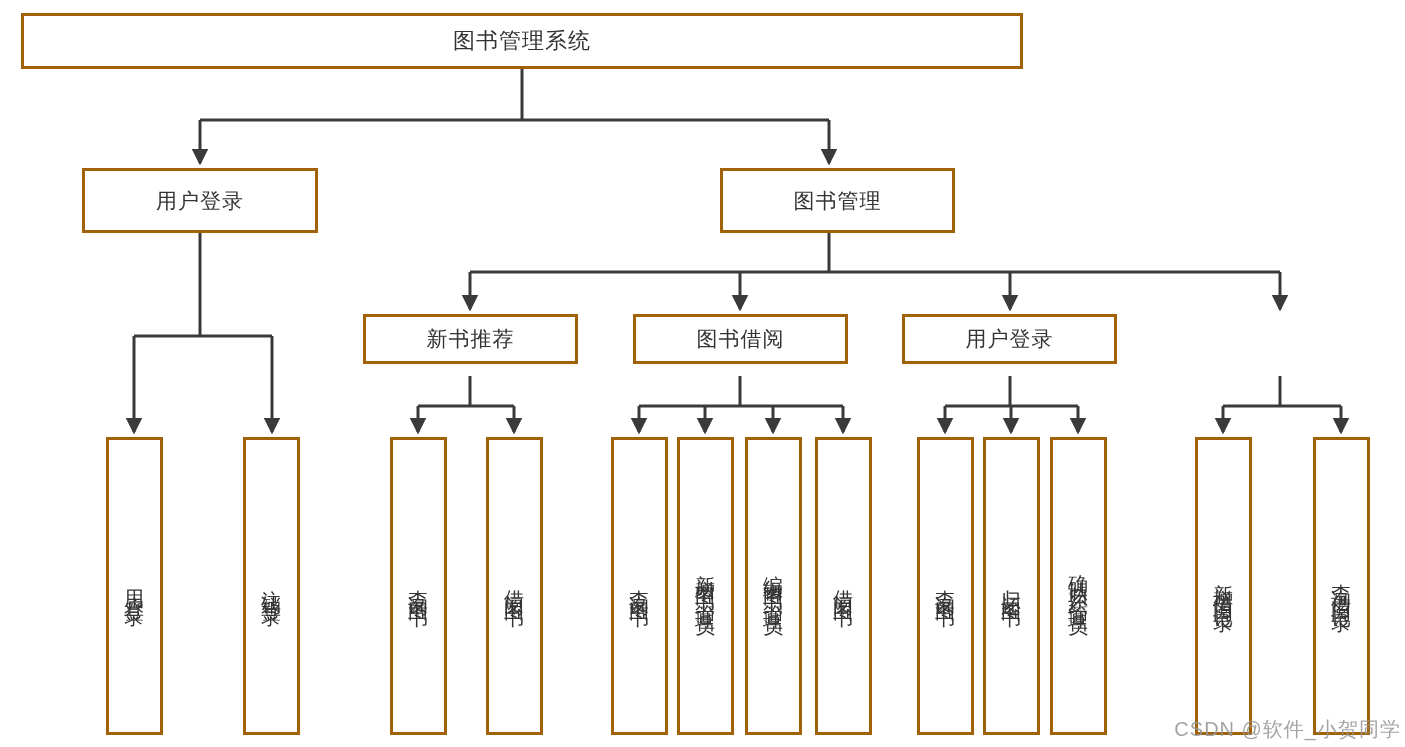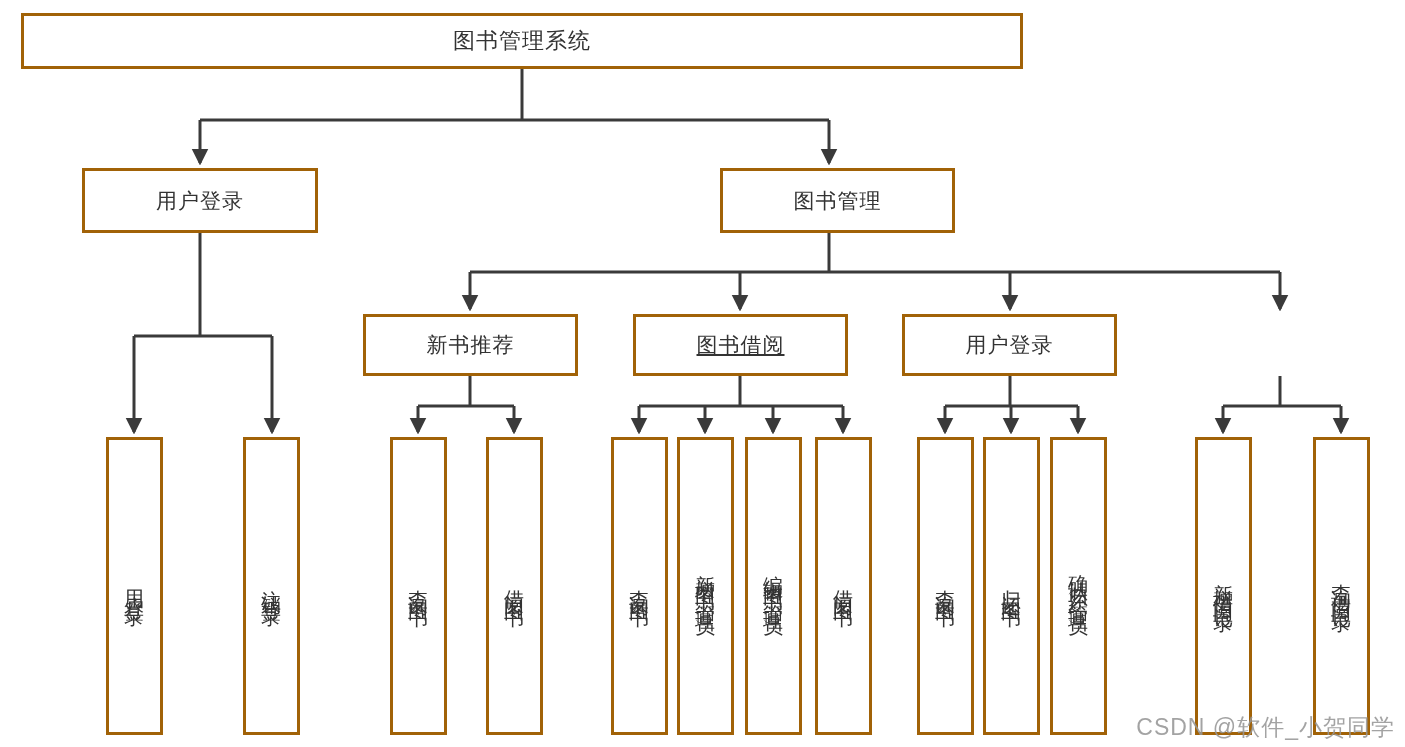--- a/index.html
+++ b/index.html
@@ -36,41 +36,41 @@
   }
   .node.root {
     left: 21px; top: 13px; width: 1002px; height: 56px;
     font-size: 22px;
   }
   .node.branch {
     top: 168px; height: 65px;
     font-size: 21px;
   }
   .node.module {
-    top: 314px; height: 62px; width: 215px;
+    top: 314px; height: 50px; width: 215px;
     font-size: 21px;
   }
   .node.leaf {
     top: 437px; height: 298px; width: 57px;
   }
   .node.leaf .vtext {
     writing-mode: vertical-rl;
     font-size: 20px;
     letter-spacing: 6px;
     line-height: 1;
     white-space: nowrap;
   }
   .node .label {
     letter-spacing: 1px;
   }
   #watermark {
     position: absolute;
-    right: 10px;
+    right: 4px;
     bottom: 4px;
-    font-size: 23px;
+    font-size: 20px;
     color: rgba(150,150,150,0.88);
     z-index: 3;
     letter-spacing: 1px;
   }
 </style>
 </head>
 <body>
 
 <div id="stage">
 
@@ -131,21 +131,21 @@
   <div class="node branch" style="left:82px; width:236px;">
     <span class="label">用户登录</span>
   </div>
   <div class="node branch" style="left:712px; width:235px;margin-left:8px;">
     <span class="label">图书管理</span>
   </div>
 
   <div class="node module" style="left:363px;">
     <span class="label">新书推荐</span>
   </div>
-  <div class="node module" style="left:633px;text-decoration:underline;">
+  <div class="node module" style="left:633px;">
     <span class="label">图书借阅</span>
   </div>
   <div class="node module" style="left:902px;">
     <span class="label">用户登录</span>
   </div>
 
   <div class="node leaf" style="left:106px;">
     <span class="vtext">用户登录</span>
   </div>
   <div class="node leaf" style="left:243px;">

